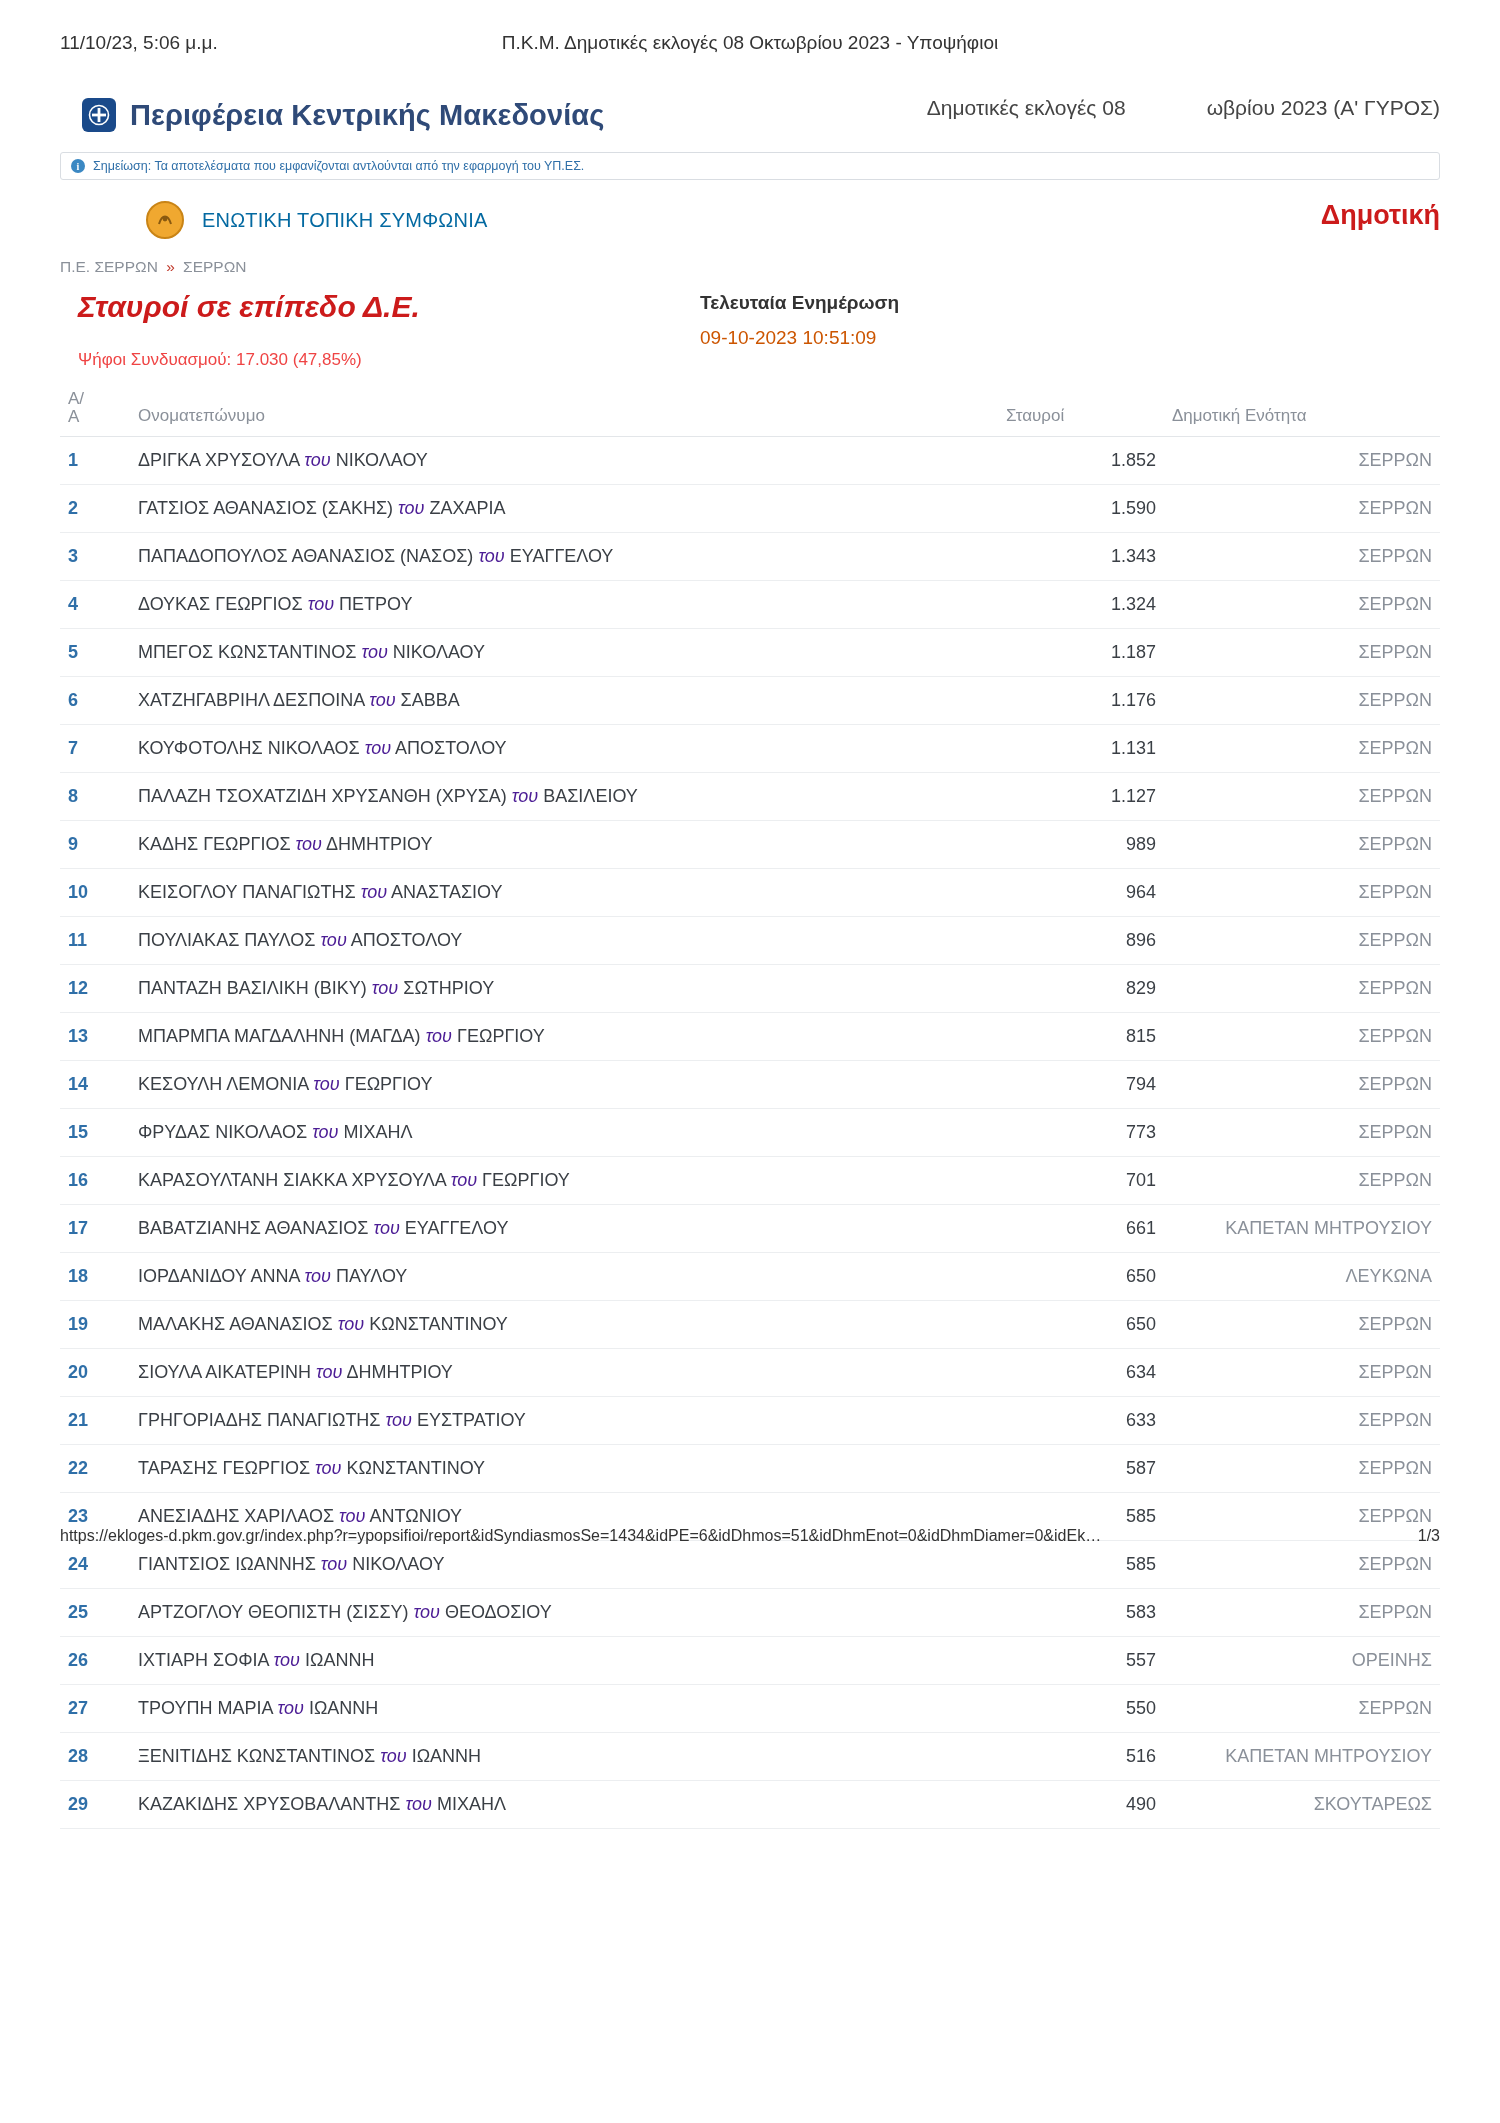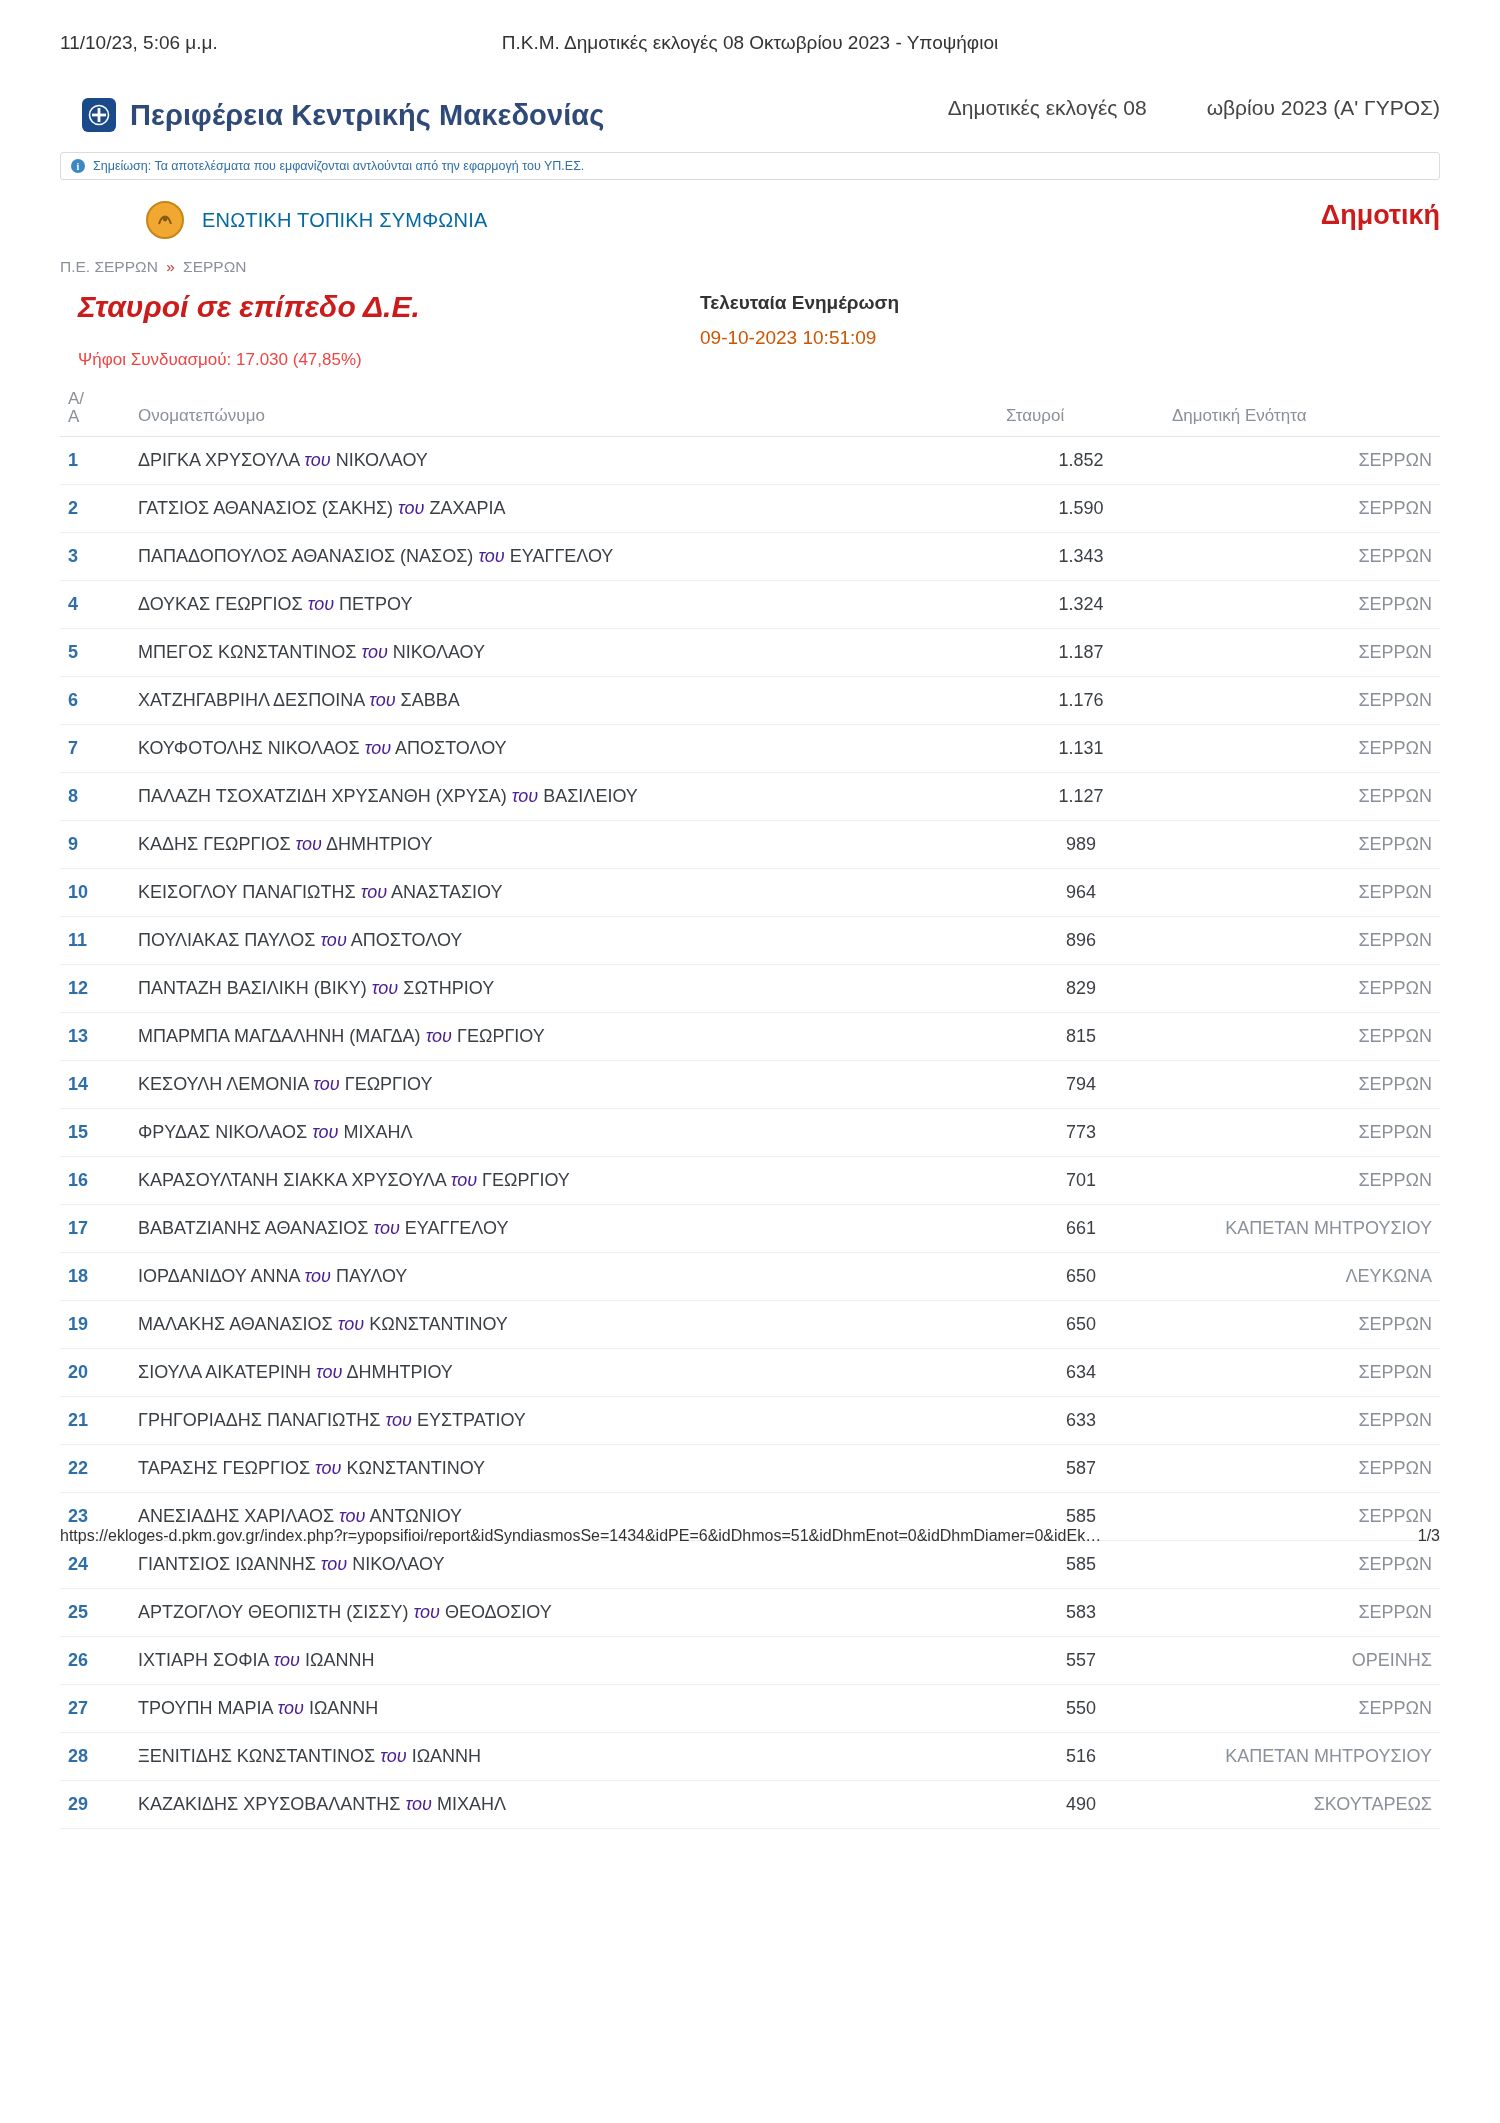--- a/index.html
+++ b/index.html
@@ -76,21 +76,21 @@
   .brand-right {
     position: absolute;
     right: 0;
     top: 8px;
     display: flex;
     align-items: baseline;
     font-size: 21px;
     color: #444;
     white-space: nowrap;
   }
-  .brand-right .seg1 { margin-right: 60px; }
+  .brand-right .seg1 { margin-right: 81px; }
   
   .notice {
     margin-top: 10px;
     border: 1px solid #d9dde2;
     background: #ffffff;
     border-radius: 3px;
     height: 26px;
     display: flex;
     align-items: center;
     padding: 0 10px;
@@ -224,21 +224,21 @@
   }
   td.c-aa {
     color: #2f6fa8;
     font-weight: bold;
     text-align: left;
     padding-left: 14px;
     font-size: 18px;
   }
   td.c-name { color: #3a3f45; }
   td.c-name .tou { font-style: italic; color: #4c1d95; margin-top: 45px; }
-  td.c-votes { text-align: center; padding-right: 22px; color: #3a3f45; margin-top: 16px; }
+  td.c-votes { text-align: right; padding-right: 22px; color: #3a3f45; margin-top: 16px; }
   td.c-unit { text-align: right; padding-right: 16px; color: #8a9099; font-size: 14.5px; }
   
   .print-footer {
     position: absolute;
     left: 60px;
     right: 60px;
     bottom: 24px;
     display: flex;
     align-items: baseline;
     font-size: 16px;

